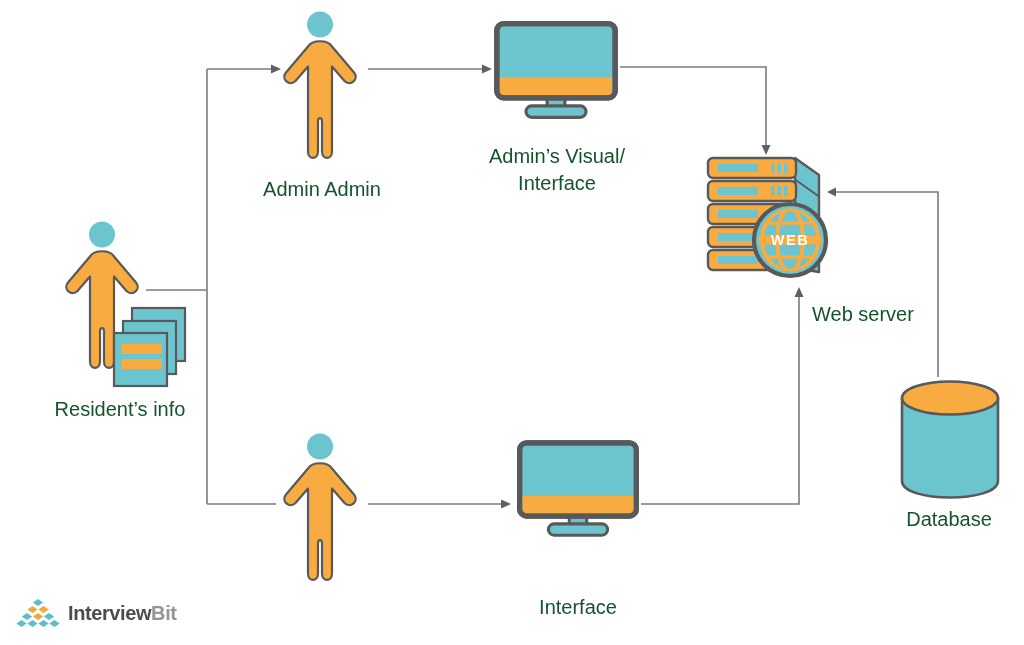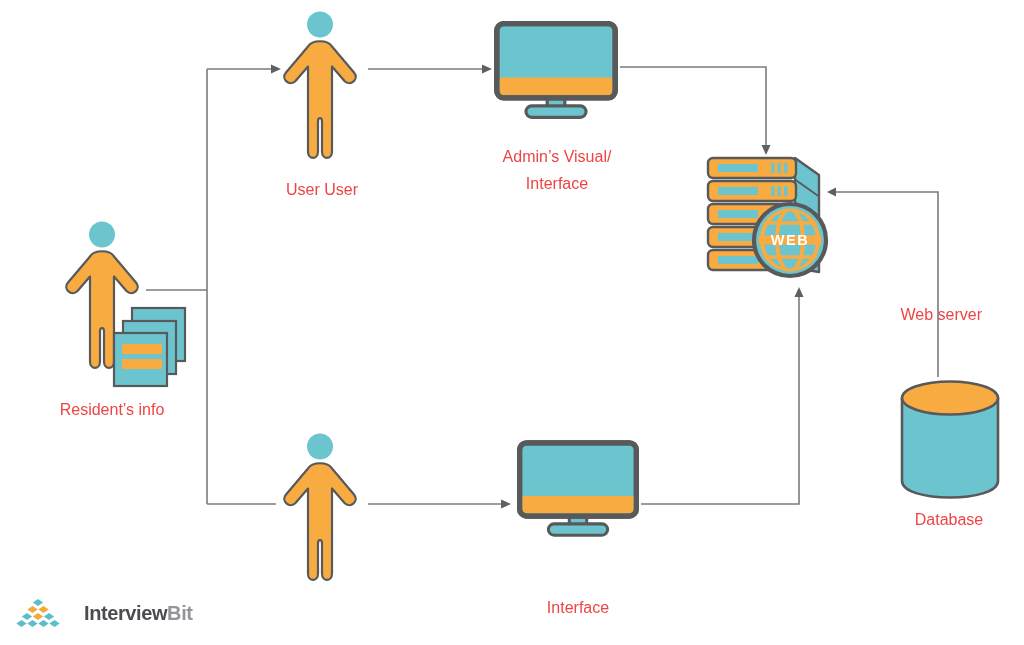--- a/index.html
+++ b/index.html
@@ -3,25 +3,25 @@
 <meta charset="utf-8">
 <style>
   html,body{margin:0;padding:0;background:#ffffff;}
   #canvas{
     position:relative;width:1024px;height:645px;background:#ffffff;
     font-family:"Liberation Sans",sans-serif;overflow:hidden;
   }
   .abs{position:absolute;}
   svg{overflow:visible;display:block;}
   .node-label{
-    position:absolute;color:#ef4444;font-size:16px;line-height:27px;
+    position:absolute;color:#14532d;font-size:20px;line-height:27px;
     text-align:center;white-space:nowrap;
   }
-  .node-label.left{text-align:right;}
-  .logo{position:absolute;left:16px;top:598px;display:flex;align-items:center;gap:24px;}
+  .node-label.left{text-align:left;}
+  .logo{position:absolute;left:16px;top:598px;display:flex;align-items:center;gap:8px;}
   .logo-text{font-size:20px;font-weight:700;letter-spacing:-0.4px;line-height:30px;}
   .logo-text .p1{color:#4b4c50;}
   .logo-text .p2{color:#939598;}
 </style>
 </head>
 <body>
 
 <div id="canvas">
 
   <svg class="abs" style="left:0;top:0" width="1024" height="645" viewBox="0 0 1024 645">
@@ -73,26 +73,26 @@
   </svg>
   <svg class="abs" style="left:110px;top:305px" width="80" height="82" viewBox="0 0 80 82">
     <g stroke="#58595b" stroke-width="2.2" fill="#6cc5ce">
       <rect x="22" y="3" width="53" height="53"></rect>
       <rect x="13" y="16" width="53" height="53"></rect>
       <rect x="4" y="28" width="53" height="53"></rect>
     </g>
     <rect x="12" y="39" width="40" height="10" fill="#f8ab40"></rect>
     <rect x="12" y="54" width="40" height="10" fill="#f8ab40"></rect>
   </svg>
-  <div class="node-label" style="left:22px;top:396px;width:180px">Resident’s info</div>
+  <div class="node-label" style="left:30px;top:396px;width:180px">Resident’s info</div>
 
   <svg class="abs" style="left:270px;top:8px" width="100" height="155" viewBox="0 0 100 150">
     <use href="#person"></use>
   </svg>
-  <div class="node-label" style="left:232px;top:176px;width:180px">User User</div>
+  <div class="node-label" style="left:232px;top:176px;width:180px">Admin Admin</div>
 
   <svg class="abs" style="left:494px;top:21px" width="124" height="99" viewBox="0 0 140 112">
     <use href="#monitor"></use>
   </svg>
   <div class="node-label" style="left:457px;top:143px;width:200px">
     <span>Admin’s Visual/</span><br>
     <span>Interface</span>
   </div>
 
   <svg class="abs" style="left:270px;top:430px" width="100" height="155" viewBox="0 0 100 150">

